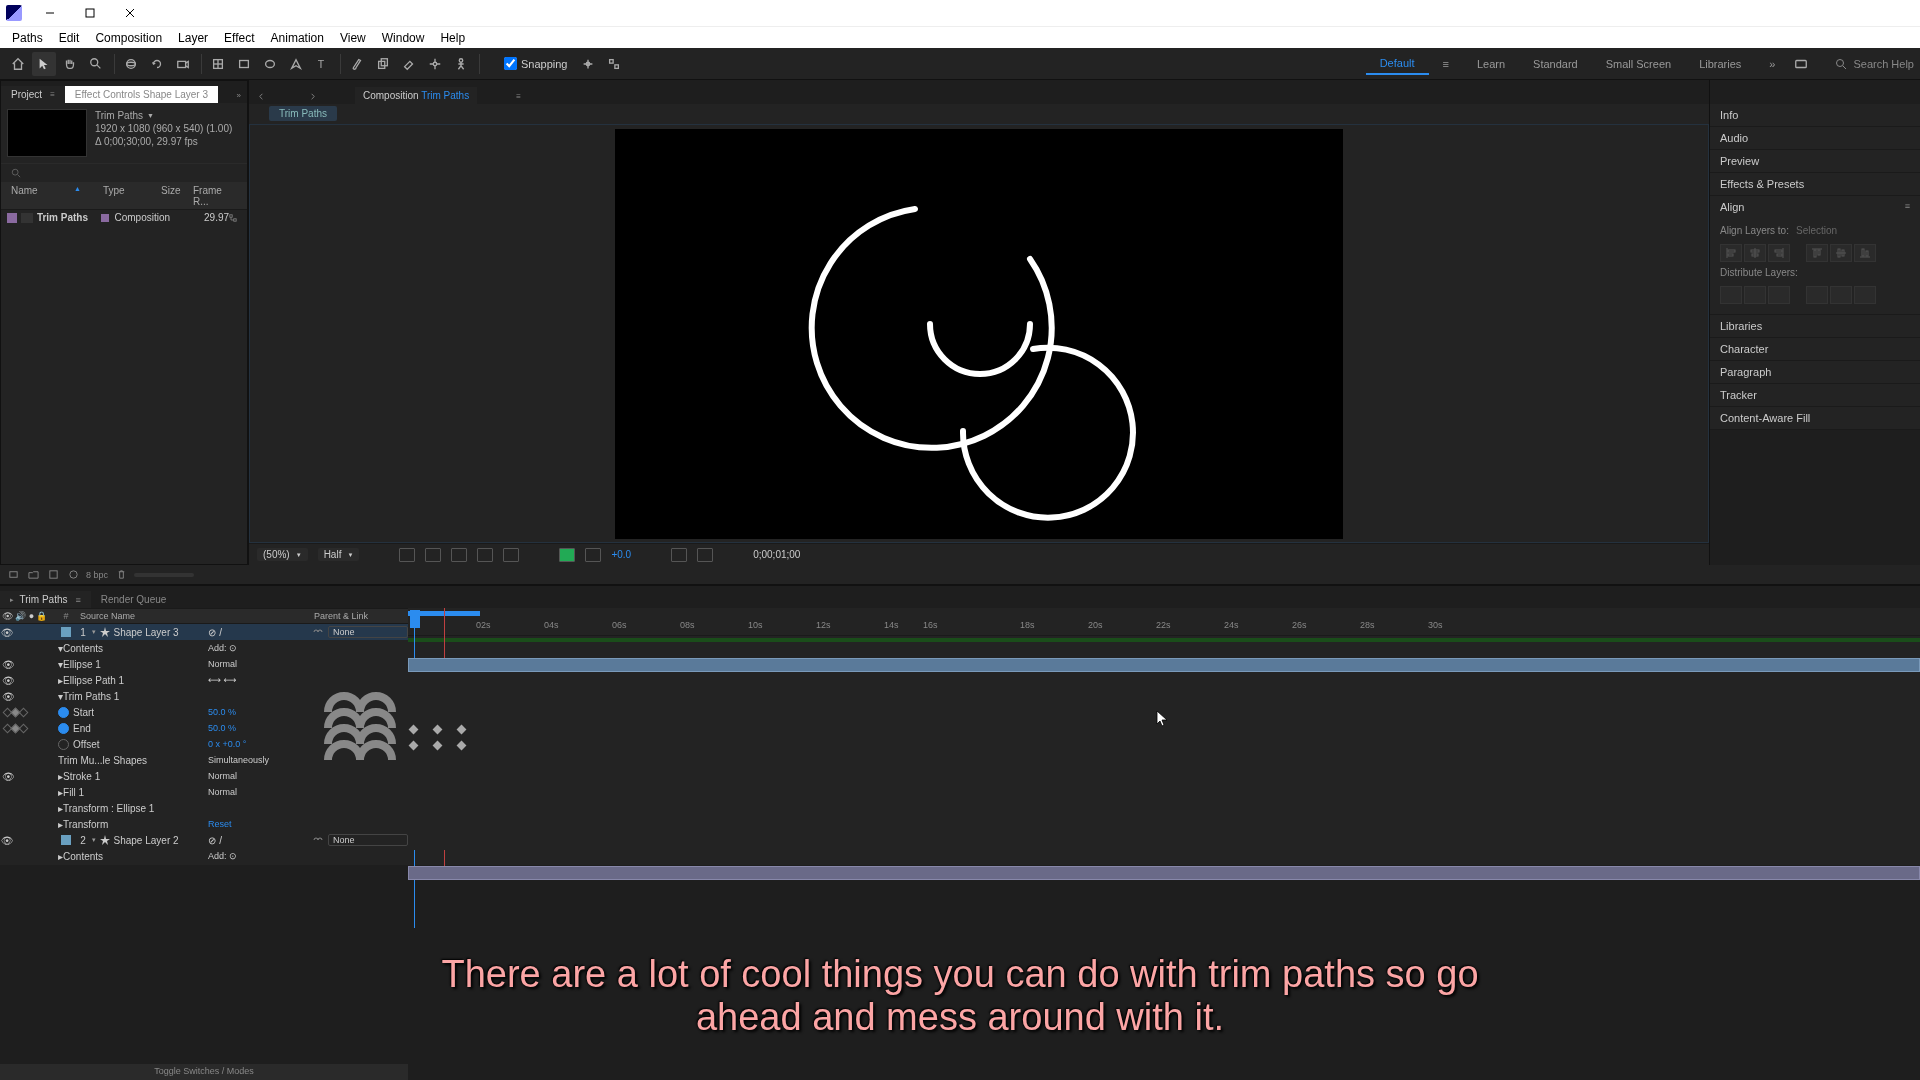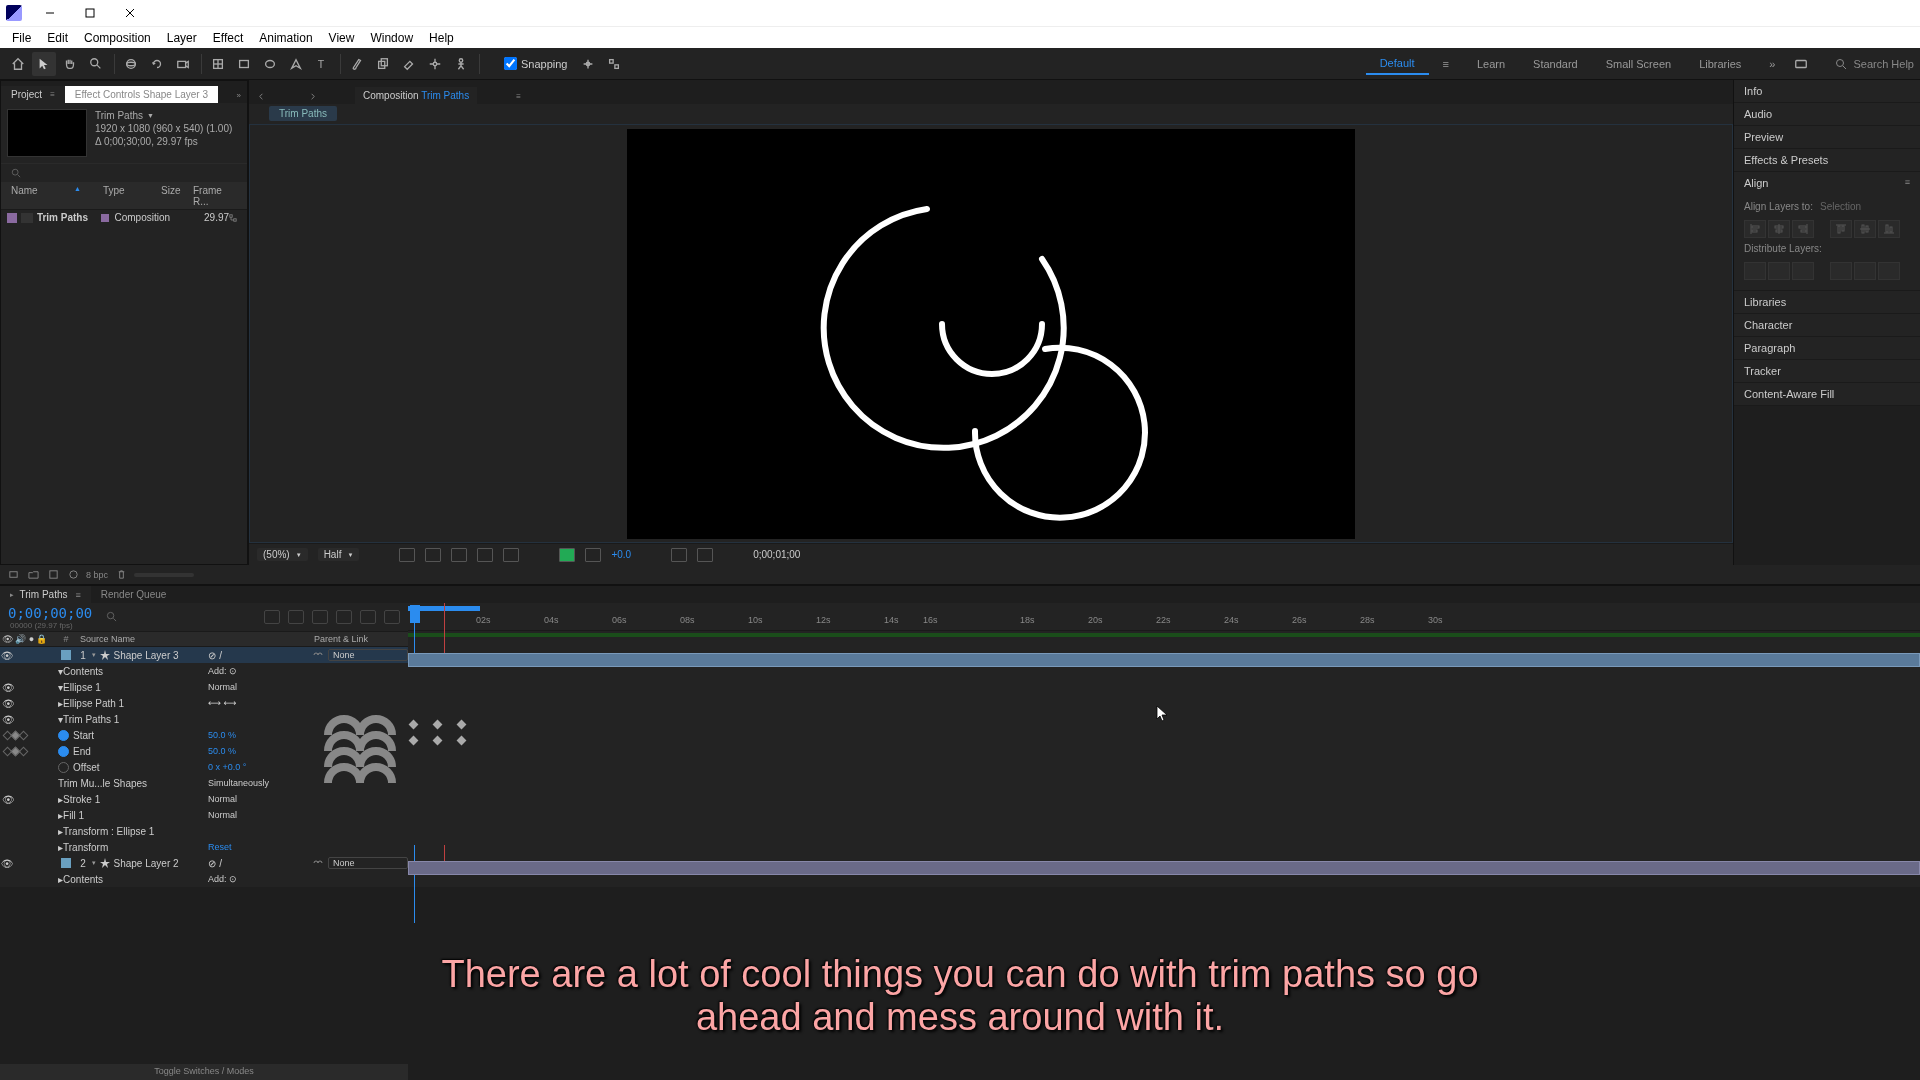--- a/index.html
+++ b/index.html
@@ -81,21 +81,21 @@
 .canvas { width: 728px; height: 410px; background: #000; position: relative; }
 .canvas svg { position: absolute; top: 0; left: 0; }
 .viewbar { height: 22px; background: #232323; display: flex; align-items: center; padding: 0 8px; gap: 10px; font-size: 10px; border-top: 1px solid #1a1a1a; }
 .viewbar .dd { display: flex; align-items: center; background: #2a2a2a; padding: 1px 6px; border-radius: 2px; }
 .viewbar .dd .tri { font-size: 6px; margin-left: 6px; }
 .viewbar .vbtn { width: 16px; height: 14px; border: 1px solid #555; border-radius: 1px; }
 .viewbar .gap { width: 20px; }
 .viewbar .bluet { color: #2b8cef; }
 
 
-.right { width: 186px; display: flex; flex-direction: column; }
+.right { width: 210px; display: flex; flex-direction: column; margin-top: 24px; }
 .rpanel { background: #232323; border-bottom: 1px solid #1a1a1a; }
 .rpanel .hdr { padding: 5px 10px; font-size: 11px; color: #ccc; display: flex; }
 .rpanel .hdr .mh { margin-left: auto; font-size: 9px; color: #888; }
 .aligncontent { padding: 6px 10px; }
 .aligncontent .lbl { font-size: 10px; color: #888; margin-bottom: 4px; display: inline-block; }
 .aligncontent .dd { display: inline-block; color: #666; margin-left: 4px; font-size: 10px; }
 .aligncontent .btnrow { display: flex; gap: 2px; margin: 4px 0; }
 .aligncontent .ab { width: 22px; height: 18px; background: #2a2a2a; border: 1px solid #333; display: flex; align-items: center; justify-content: center; }
 .aligncontent .ab svg { width: 12px; height: 12px; stroke: #555; fill: none; }
 
@@ -189,21 +189,21 @@
     </div>
   <div class="winbtn">
       <svg viewBox="0 0 10 10">
         <line x1="1" y1="1" x2="9" y2="9" stroke="#000"></line>
         <line x1="9" y1="1" x2="1" y2="9" stroke="#000"></line>
       </svg>
     </div>
 </div>
 
 <div class="menubar">
-  <div class="item">File</div>
+  <div class="item">Paths</div>
   <div class="item">Edit</div>
   <div class="item">Composition</div>
   <div class="item">Layer</div>
   <div class="item">Effect</div>
   <div class="item">Animation</div>
   <div class="item">View</div>
   <div class="item">Window</div>
   <div class="item">Help</div>
 </div>
 
@@ -606,38 +606,20 @@
   <div class="tltabs">
     <div class="tltab">
         <span class="tri">▸</span>
         <span>Trim Paths</span>
         <span class="x">≡</span>
       </div>
     <div class="tltab2">Render Queue</div>
   </div>
   <div class="tlmain">
     <div class="tl-left">
-      <div class="timecode-row">
-        <div>
-          <div class="timecode">0;00;00;00</div>
-          <div class="timecode-sub">00000 (29.97 fps)</div>
-        </div>
-        <div class="tl-search"><svg viewBox="0 0 12 12">
-              <circle cx="5" cy="5" r="3.5"></circle>
-              <line x1="8" y1="8" x2="11" y2="11"></line>
-            </svg></div>
-        <div class="tlicons">
-          <div class="ti"></div>
-          <div class="ti"></div>
-          <div class="ti"></div>
-          <div class="ti"></div>
-          <div class="ti"></div>
-          <div class="ti"></div>
-        </div>
-      </div>
       <div class="layer-hdr">
         <div class="col-av">
             <span>👁</span>
             <span>🔊</span>
             <span>●</span>
             <span>🔒</span>
           </div>
         <div class="col-num">#</div>
         <div class="col-sname">Source Name</div>
         <div class="col-sw">

